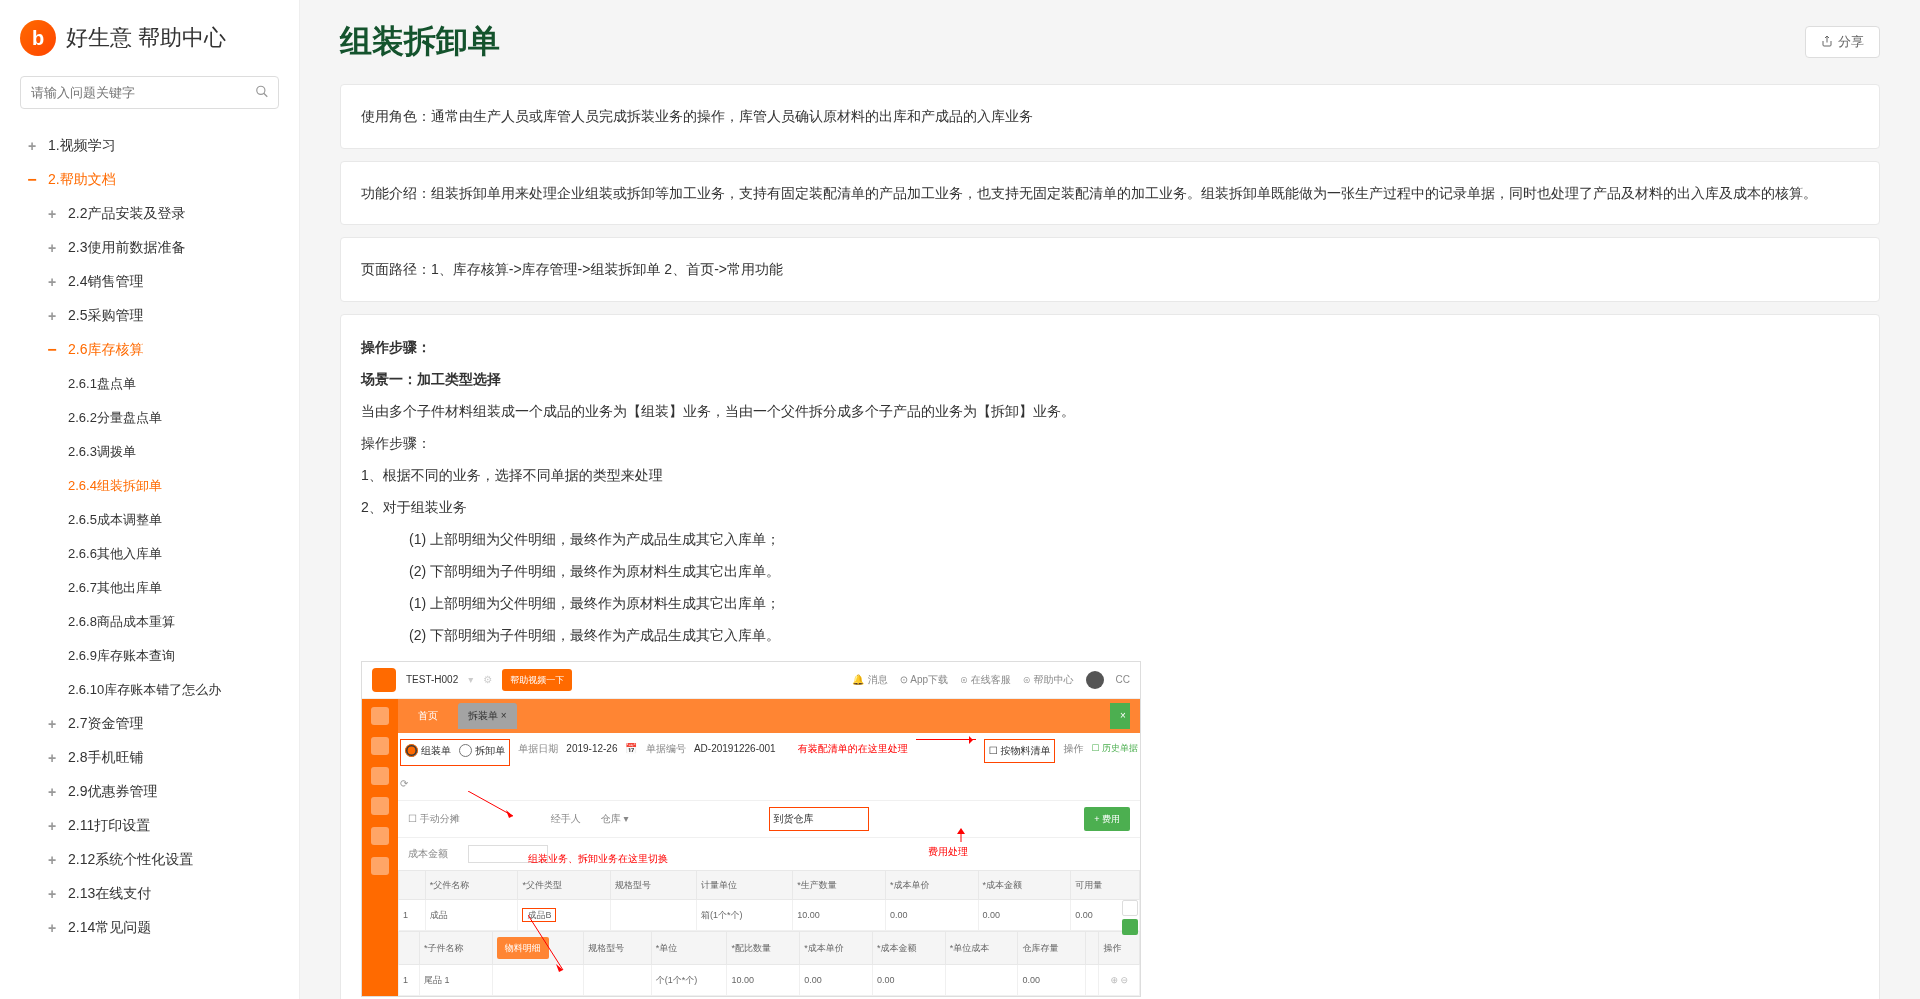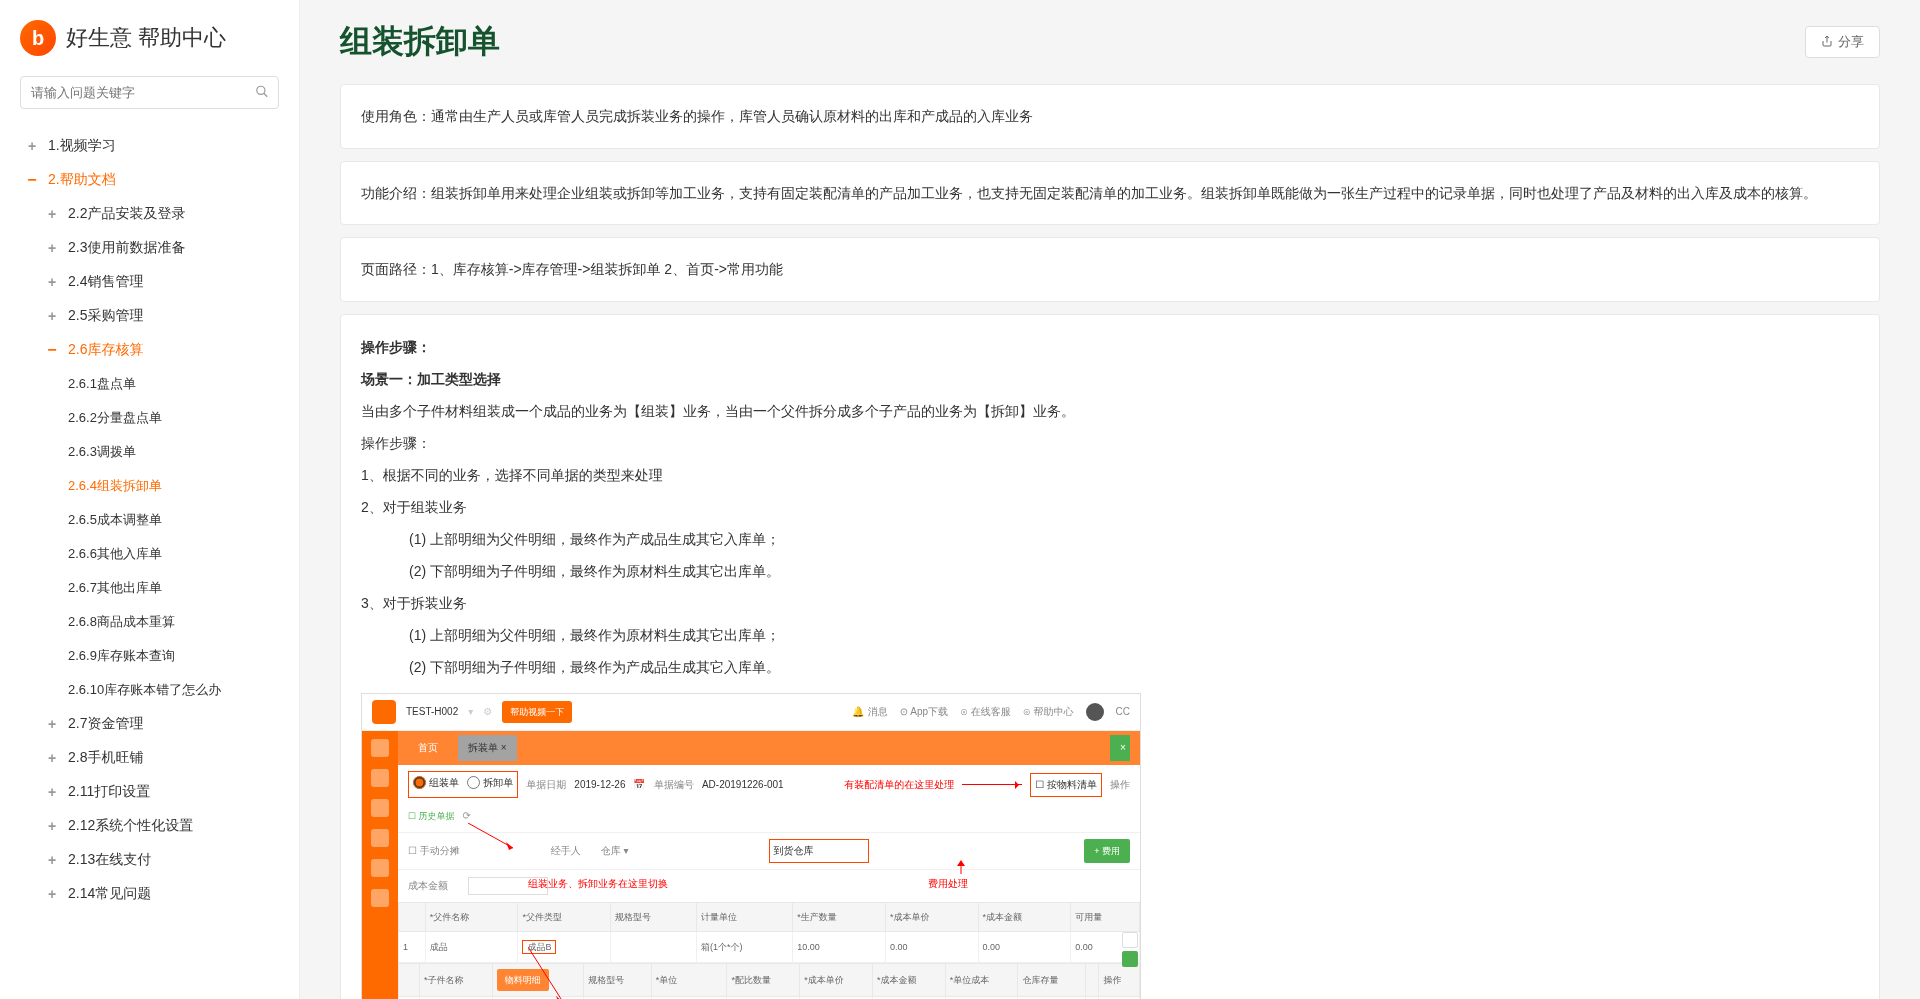--- a/index.html
+++ b/index.html
@@ -38,21 +38,21 @@
 .ss-topbar-right{margin-left:auto;display:flex;gap:12px;color:#888;align-items:center}
 .ss-badge{background:#ff6a00;color:#fff;padding:2px 8px;border-radius:3px;font-size:9px}
 .ss-body{display:flex}
 .ss-leftnav{width:36px;background:#ff6a00;display:flex;flex-direction:column;align-items:center;padding-top:8px;gap:12px}
 .ss-leftnav-icon{width:18px;height:18px;background:rgba(255,255,255,0.4);border-radius:3px}
 .ss-content{flex:1;background:#fafafa}
 .ss-tabs{background:#ff8533;display:flex;padding:4px 10px;gap:10px}
 .ss-tab{color:#fff;padding:3px 10px;font-size:10px}
 .ss-tab.active{background:#a3a3a3;color:#333;border-radius:3px 3px 0 0}
 .ss-tab.close{margin-left:auto;background:#4caf50;width:18px;text-align:center;color:#fff}
-.ss-toolbar{background:#fff;padding:6px 10px;display:flex;align-items:center;gap:8px;flex-wrap:wrap;position:relative}
+.ss-toolbar{background:#fff;padding:6px 2px;display:flex;align-items:flex-start;gap:8px;flex-wrap:wrap;position:relative}
 .ss-radio{display:inline-flex;align-items:center;gap:3px}
 .ss-radio input{accent-color:#ff6a00}
 .ss-redbox{border:1px solid #ff4500;padding:1px 4px}
 .ss-annotation{color:#ff0000;font-size:10px;position:absolute}
 .ss-rowbar{background:#fff;padding:6px 10px;display:flex;gap:20px;align-items:center;border-top:1px solid #f0f0f0}
 .ss-input{border:1px solid #ddd;padding:2px 4px;min-width:80px;display:inline-block;height:18px}
 .ss-btn-green{background:#4caf50;color:#fff;padding:3px 10px;border-radius:2px;margin-left:auto;font-size:9px}
 .ss-table{width:100%;border-collapse:collapse;font-size:9px;background:#fff}
 .ss-table th{background:#f5f5f5;padding:5px 4px;text-align:left;font-weight:normal;color:#666;border:1px solid #e8e8e8}
 .ss-table td{padding:6px 4px;border:1px solid #f0f0f0;color:#666}
@@ -141,20 +141,24 @@
         <div class="nav-item level-2">
           <span class="nav-icon collapsed"></span>
           <span>2.7资金管理</span>
         </div>
         <div class="nav-item level-2">
           <span class="nav-icon collapsed"></span>
           <span>2.8手机旺铺</span>
         </div>
         <div class="nav-item level-2">
           <span class="nav-icon collapsed"></span>
+          <span>2.9优惠券管理</span>
+        </div>
+        <div class="nav-item level-2">
+          <span class="nav-icon collapsed"></span>
           <span>2.11打印设置</span>
         </div>
         <div class="nav-item level-2">
           <span class="nav-icon collapsed"></span>
           <span>2.12系统个性化设置</span>
         </div>
         <div class="nav-item level-2">
           <span class="nav-icon collapsed"></span>
           <span>2.13在线支付</span>
         </div>
@@ -192,21 +196,20 @@
 
     <div class="content-card">
       <p class="bold">操作步骤：</p>
       <p class="bold">场景一：加工类型选择</p>
       <p>当由多个子件材料组装成一个成品的业务为【组装】业务，当由一个父件拆分成多个子产品的业务为【拆卸】业务。</p>
       <p>操作步骤：</p>
       <p>1、根据不同的业务，选择不同单据的类型来处理</p>
       <p>2、对于组装业务</p>
       <p class="indent-2">(1) 上部明细为父件明细，最终作为产成品生成其它入库单；</p>
       <p class="indent-2">(2) 下部明细为子件明细，最终作为原材料生成其它出库单。</p>
-      <p>3、对于拆装业务</p>
       <p class="indent-2">(1) 上部明细为父件明细，最终作为原材料生成其它出库单；</p>
       <p class="indent-2">(2) 下部明细为子件明细，最终作为产成品生成其它入库单。</p>
 
       <div class="screenshot">
         <div class="ss-topbar">
           <span class="ss-logo"></span>
           <span>TEST-H002</span>
           <span style="color:#ccc">▾</span>
           <span style="color:#ccc">⚙</span>
           <span class="ss-badge">帮助视频一下</span>
@@ -267,21 +270,21 @@
                 </svg>
               <span style="margin-left:71px;color:#888">经手人</span>
               <span style="color:#888">仓库 ▾</span>
               <span style="margin-left:100px"></span>
               <span class="ss-redbox" style="min-width:100px">到货仓库</span>
               <span class="ss-btn-green">+ <span>费用</span></span>
             </div>
             <div class="ss-rowbar" style="position:relative">
               <span style="color:#888">成本金额</span>
               <span class="ss-input"></span>
-              <span class="ss-annotation" style="left:130px;top:4px">组装业务、拆卸业务在这里切换</span>
+              <span class="ss-annotation" style="left:130px;top:11px">组装业务、拆卸业务在这里切换</span>
               <span class="ss-annotation" style="left:530px;top:4px">费用处理</span>
               <svg style="position:absolute;left:548px;top:-10px" width="30" height="14">
                   <line x1="15" y1="14" x2="15" y2="2" stroke="#ff0000" stroke-width="1"></line>
                   <polygon points="15,0 11,6 19,6" fill="#ff0000"></polygon>
                 </svg>
             </div>
             <div style="position:relative">
               <table class="ss-table" id="parent-table">
                   <tbody>
                     <tr>

